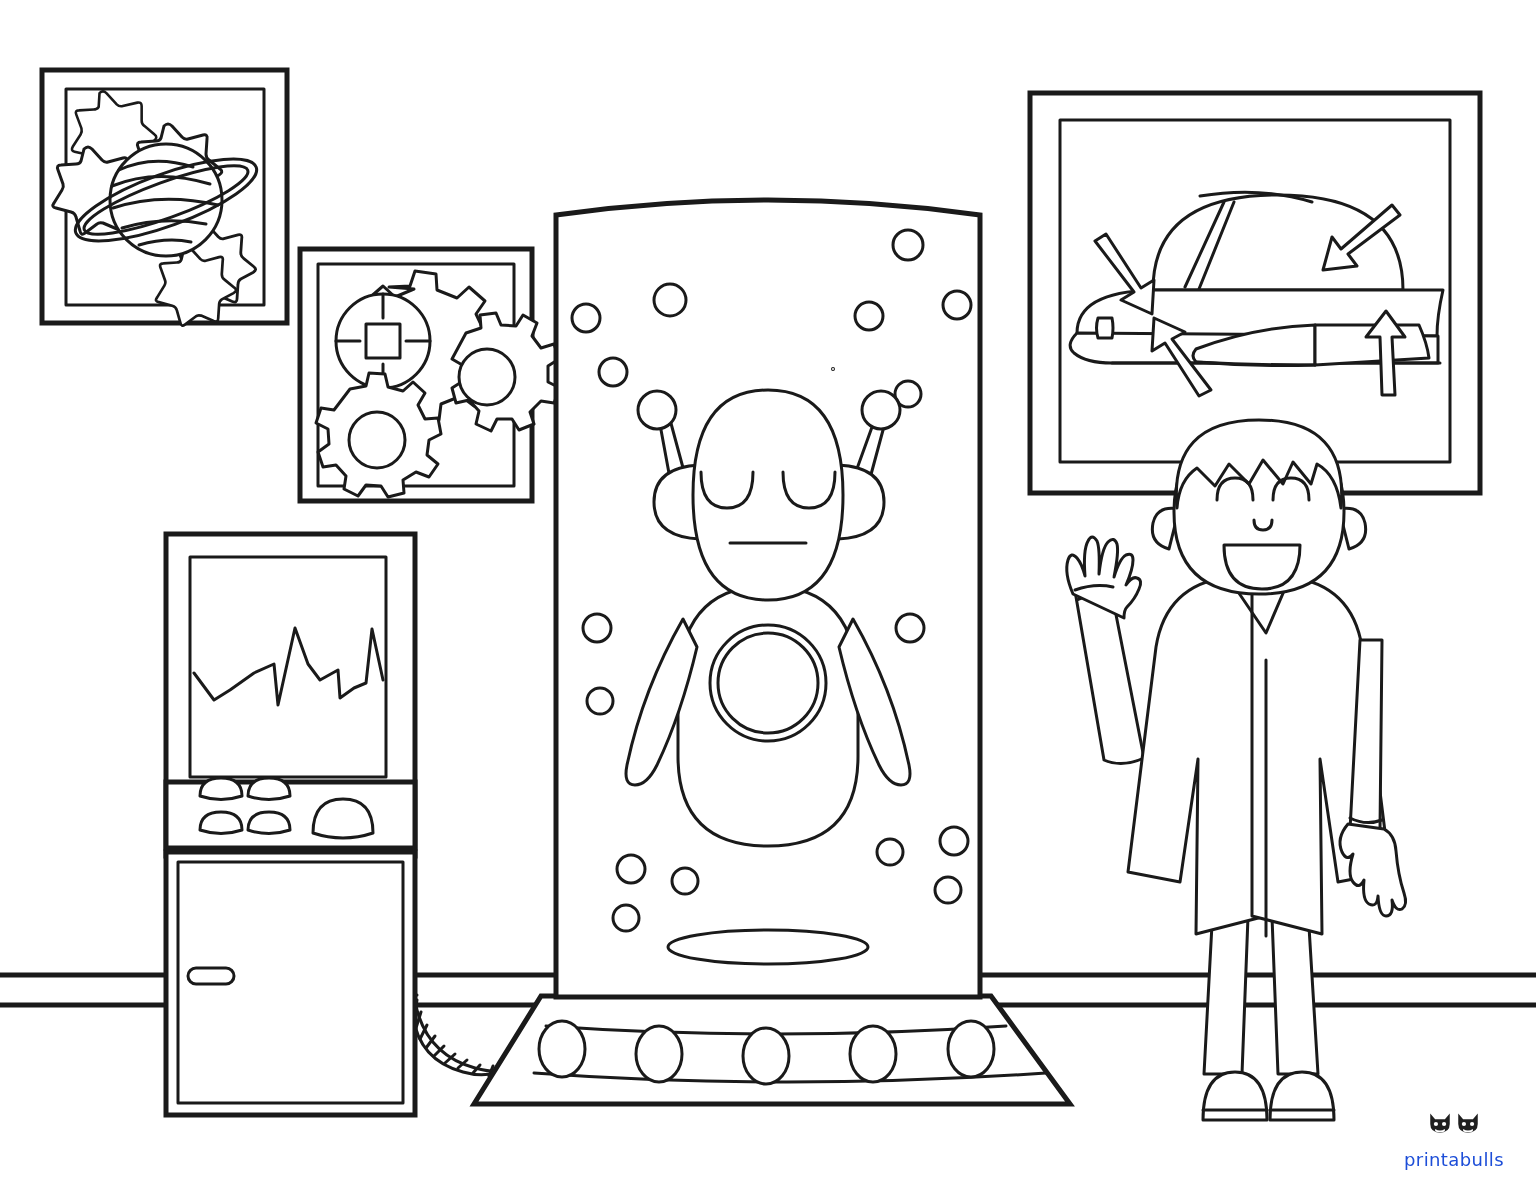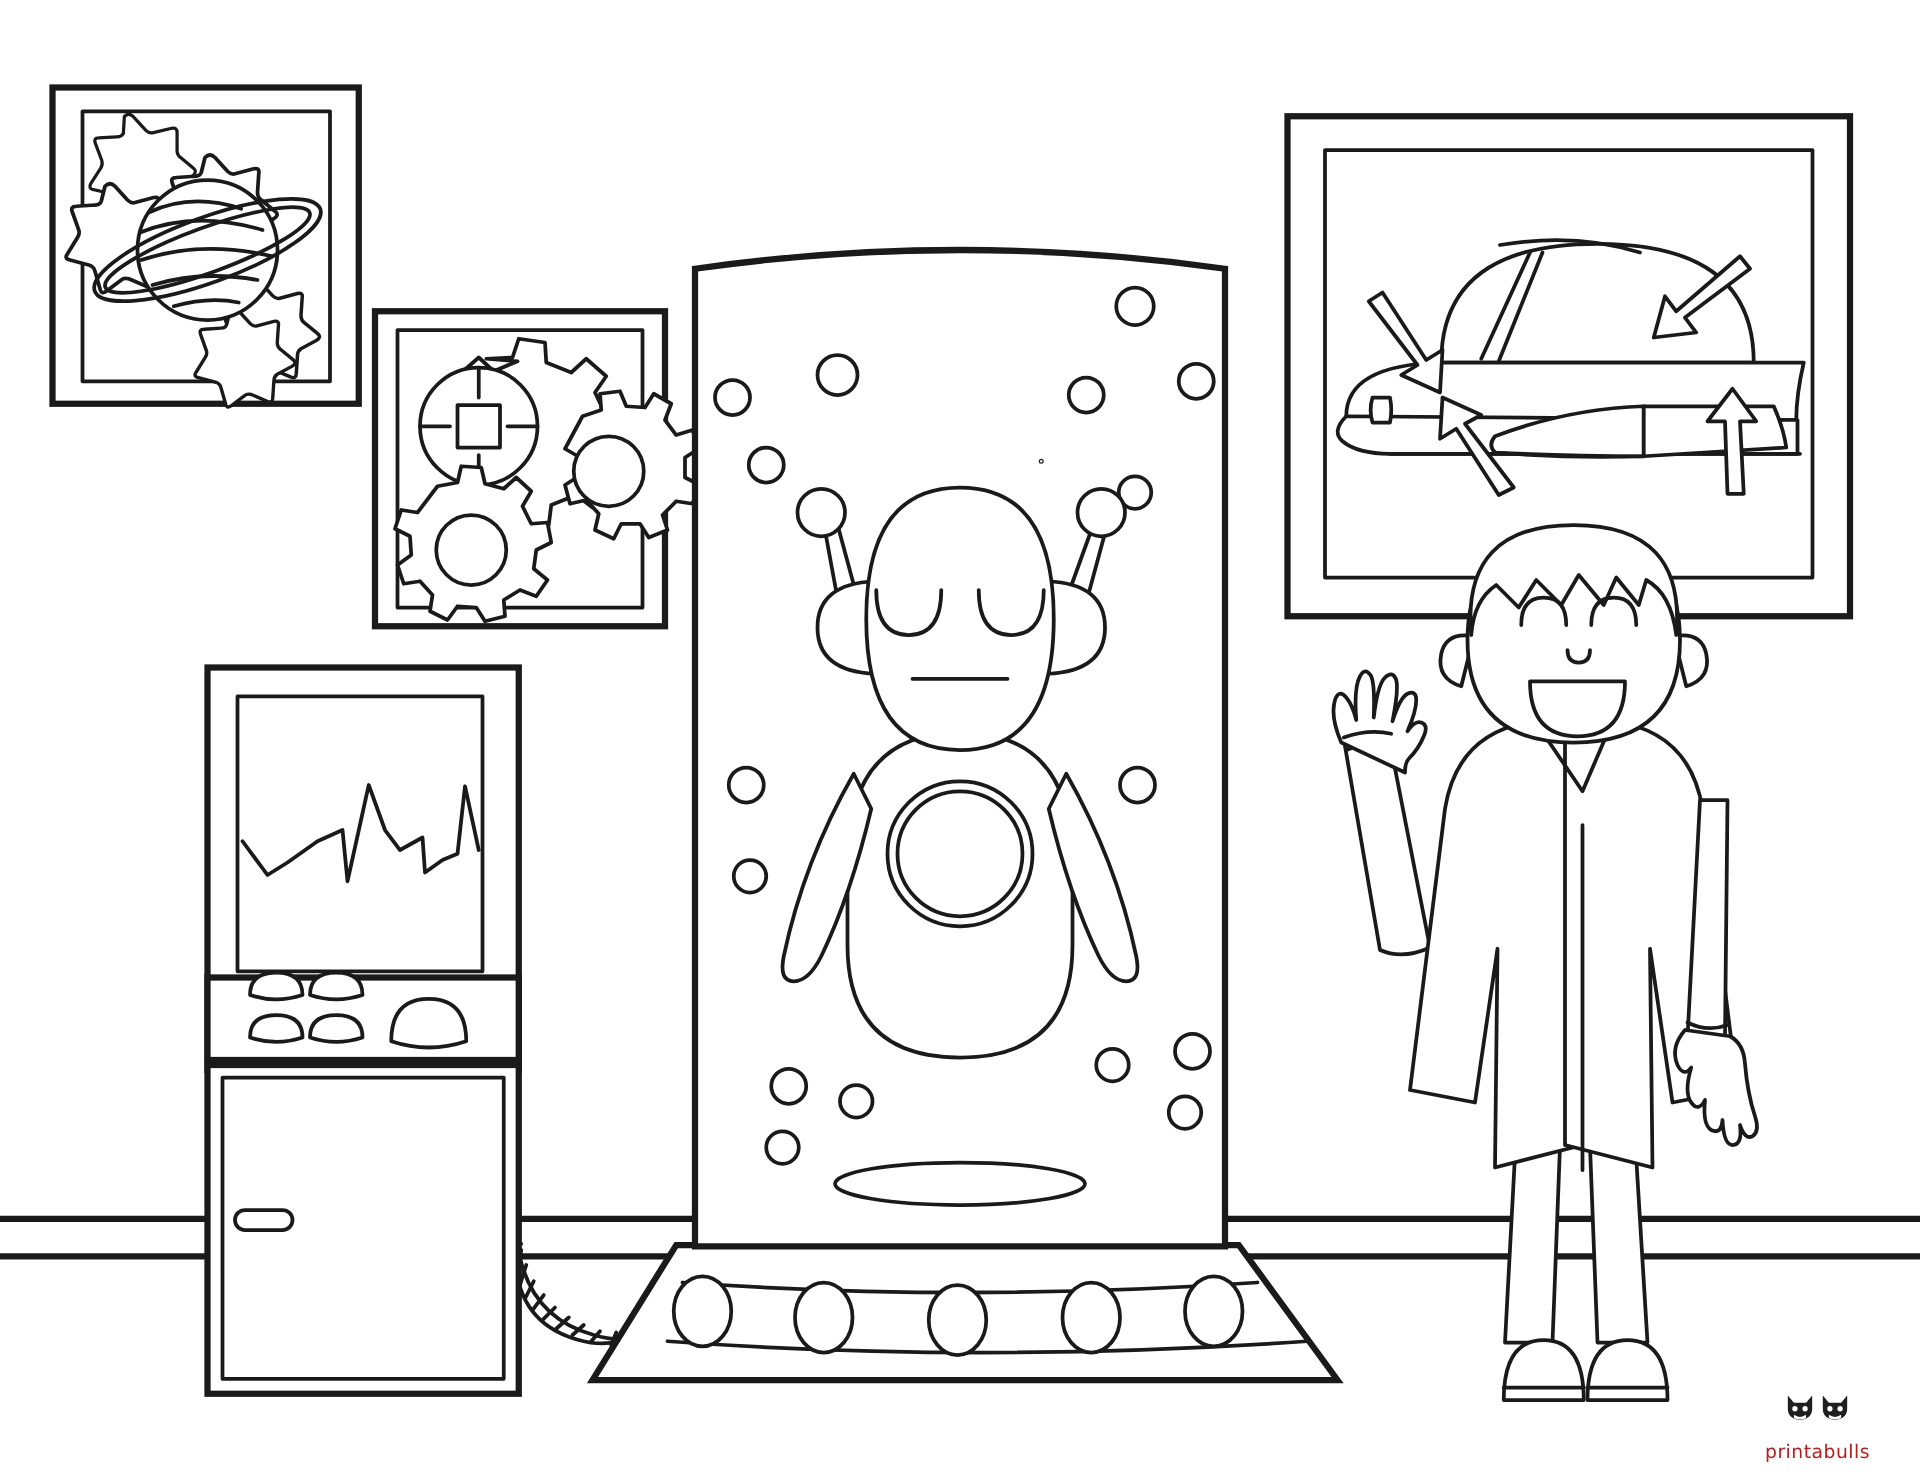--- a/index.html
+++ b/index.html
@@ -67,23 +67,23 @@
   }
   #watermark .wm-dogs {
     display: flex;
     justify-content: center;
     align-items: flex-end;
     gap: 2px;
     height: 26px;
   }
   #watermark .wm-text {
     font-family: "DejaVu Sans", sans-serif;
-    font-size: 15px;
+    font-size: 18px;
     letter-spacing: 0.4px;
-    color: #b91c1c;
+    color: #1d4ed8;
     margin-top: 14px;
     line-height: 1;
   }
 </style>
 </head>
 <body>
 
 <div id="page">
 
   <svg id="scene" viewBox="0 0 1536 1187" xmlns="http://www.w3.org/2000/svg">

